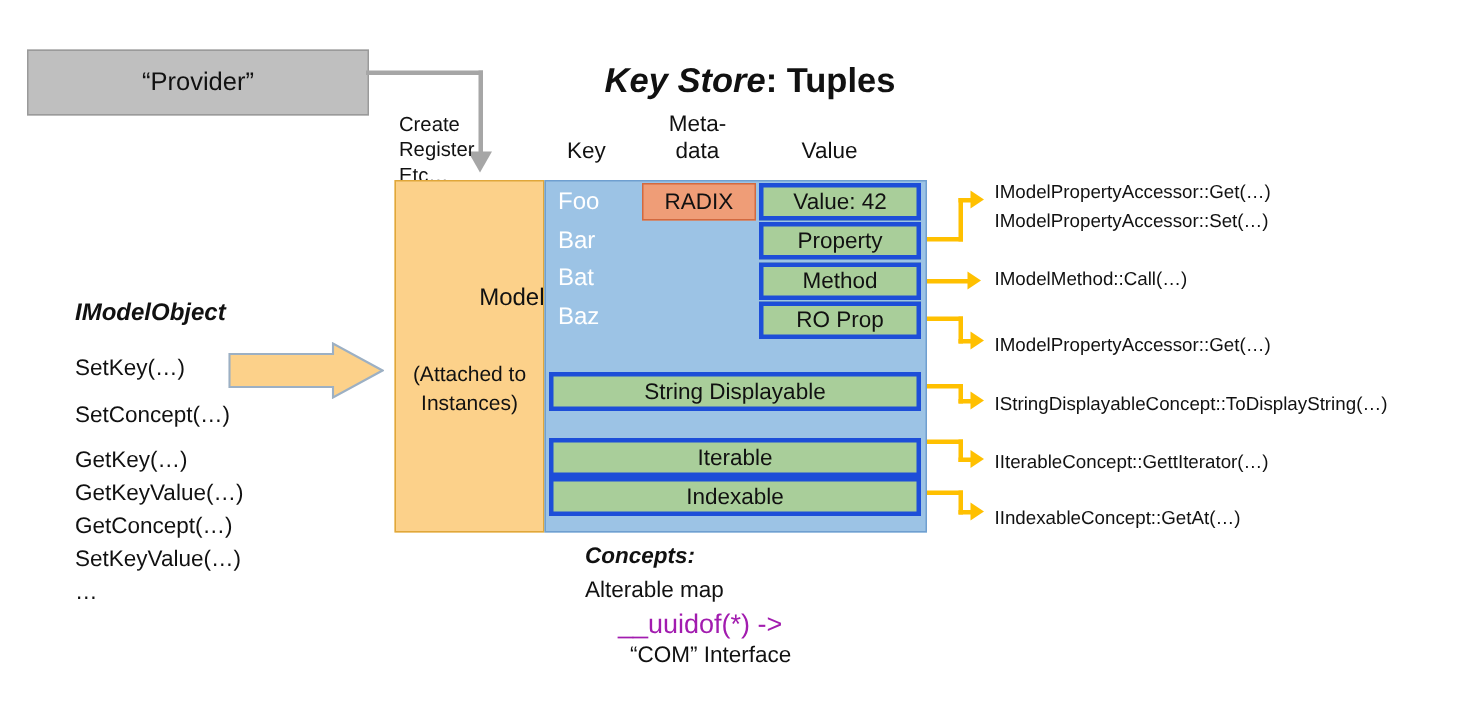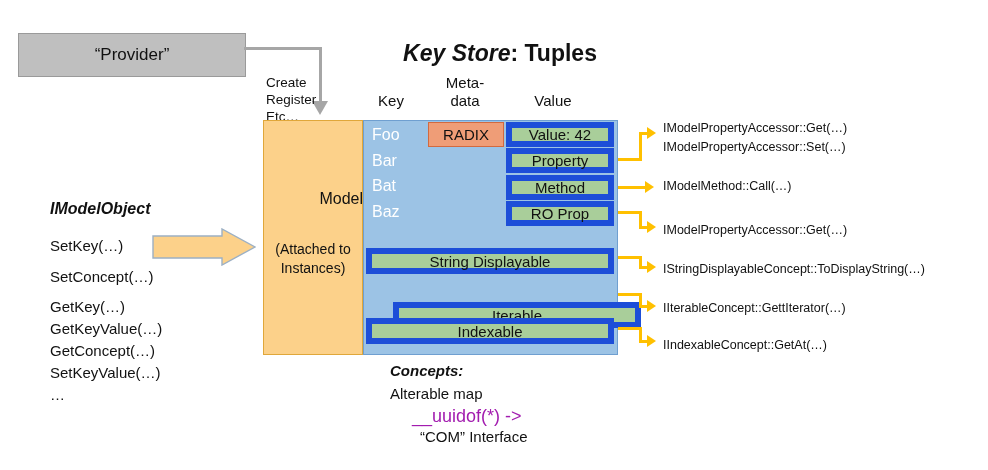--- a/index.html
+++ b/index.html
@@ -108,34 +108,34 @@
     box-sizing: border-box;
     display: flex; align-items: center; justify-content: center;
     font-size: 15px; color: #111;
   }
   #meta-0 { top: 122px; }
   #meta-1 { top: 148px; }
 
   
   .val-cell {
     background: #a9ce9a;
-    border: 6px solid #1d4ed8;
+    border: 3px solid #1d4ed8;
     box-sizing: border-box;
     display: flex; align-items: center; justify-content: center;
     font-size: 15px; color: #111;
   }
   .val-small { left: 506px; width: 108px; height: 25px; }
   #val-0 { top: 122px; }
   #val-1 { top: 148px; }
   #val-2 { top: 175px; }
   #val-3 { top: 201px; }
 
   .val-wide { left: 366px; width: 248px; height: 26px; }
   #val-4 { top: 248px; }
-  #val-5 { top: 302px; margin-left: 27px; }
+  #val-5 { top: 292px; }
   #val-6 { top: 318px; }
 
   
   .yl { background: #ffc000; }
   .yhead {
     width: 0; height: 0;
     border-top: 6px solid transparent;
     border-bottom: 6px solid transparent;
     border-left: 9px solid #ffc000;
   }

